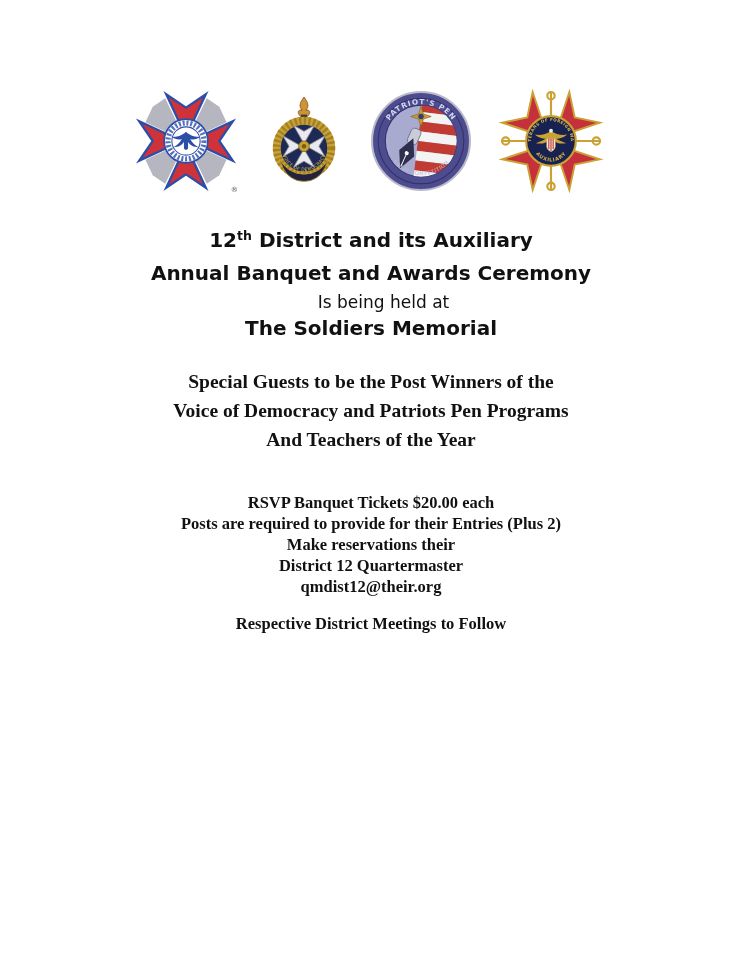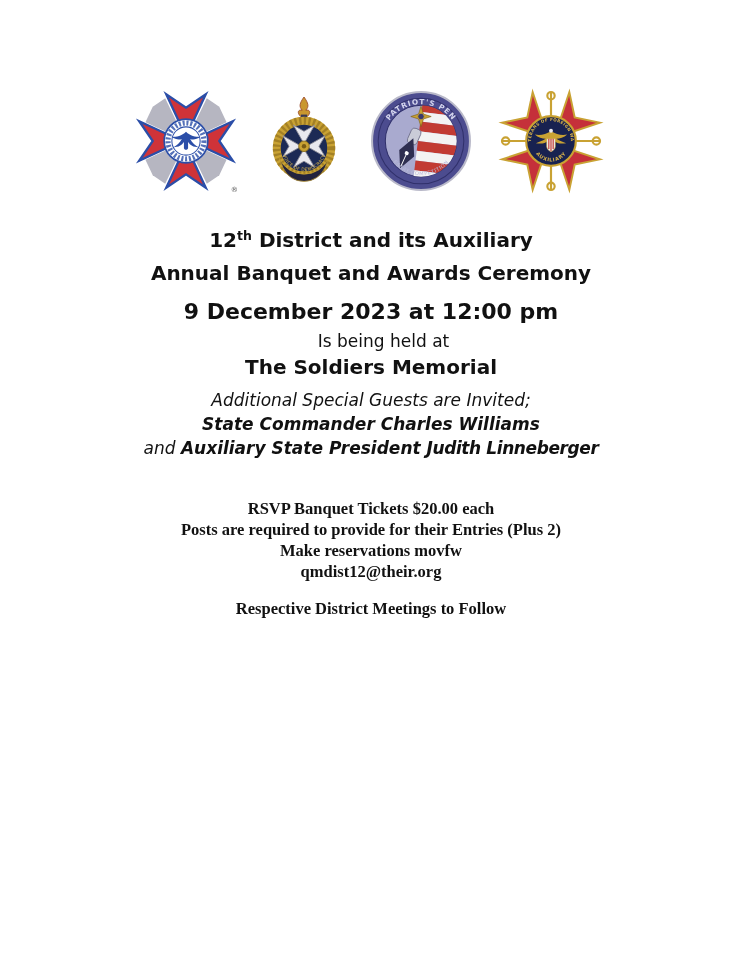--- a/index.html
+++ b/index.html
@@ -153,33 +153,33 @@
       <path d="M46,48 L54,48 L54,55 C54,58 50,60 50,60 C50,60 46,58 46,55 Z" fill="#f3f3f3" stroke="#c9a233" stroke-width="0.5"></path>
       <path d="M48,48 V57.5 M50,48 V59.5 M52,48 V57.5" stroke="#c23b33" stroke-width="1.1"></path>
     </svg>
   </div>
 
   <div class="title-block center">
     <div><span>12</span><span class="sup">th</span><span> District and its Auxiliary</span></div>
     <div>Annual Banquet and Awards Ceremony</div>
   </div>
 
-  <div class="date-line center">9 December 2023 at 12:00 pm</div>
   <div class="held-at center">Is being held at</div>
   <div class="venue-line center">The Soldiers Memorial</div>
 
+  <div class="guests-block serif center">
+    <div>Special Guests to be the Post Winners of the</div>
+    <div>Voice of Democracy and Patriots Pen Programs</div>
+    <div>And Teachers of the Year</div>
+  </div>
 
-  <div class="invited-block center">
-    <div>Additional Special Guests are Invited;</div>
-    <div class="bold">State Commander Charles Williams</div>
-    <div><span>and </span><span class="bold">Auxiliary State President </span><span class="guest-name">Judith Linneberger</span></div>
-  </div>
 
   <div class="rsvp-block serif center">
     <div>RSVP Banquet Tickets $20.00 each</div>
     <div>Posts are required to provide for their Entries (Plus 2)</div>
-    <div>Make reservations movfw</div>
+    <div>Make reservations their</div>
+    <div>District 12 Quartermaster</div>
     <div>qmdist12@their.org</div>
   </div>
 
   <div class="footer-block serif center">Respective District Meetings to Follow</div>
 
 </div>
 
 </body></html>

